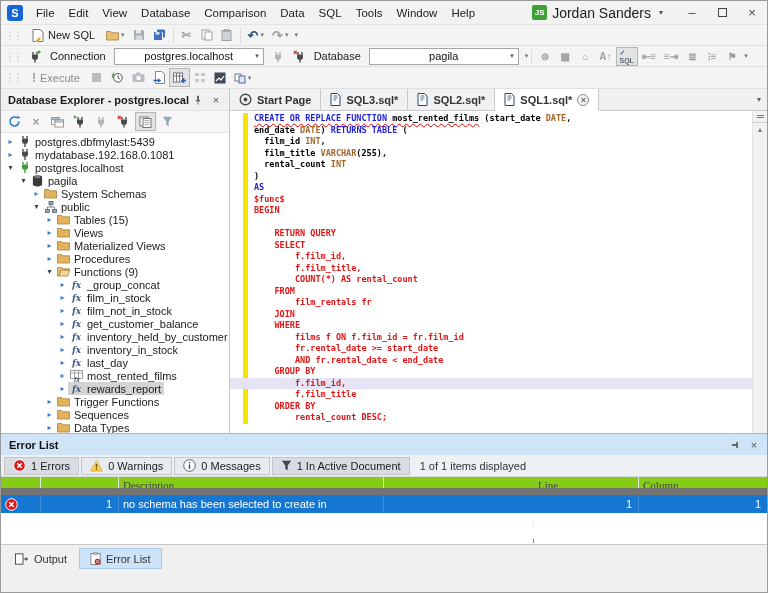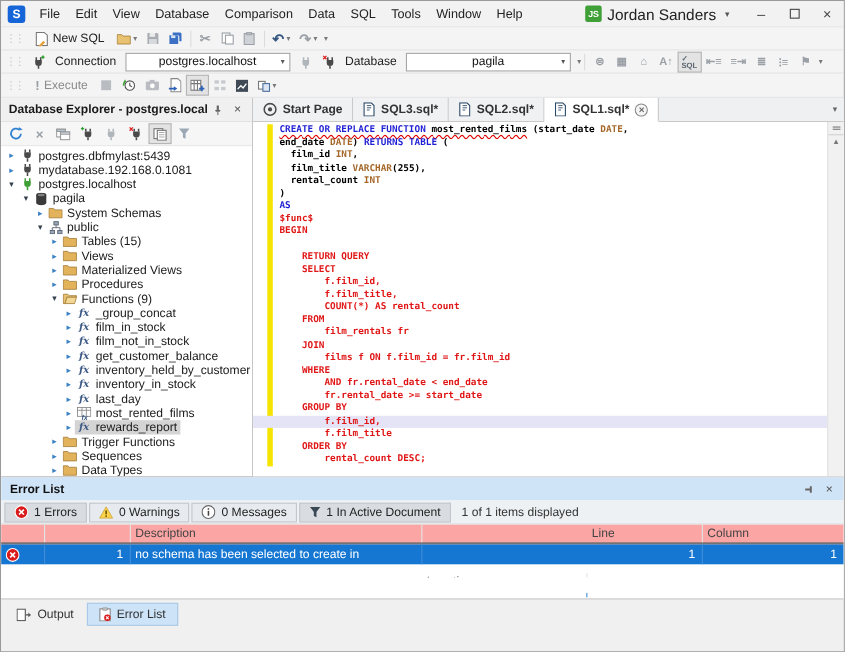--- a/index.html
+++ b/index.html
@@ -84,21 +84,21 @@
   
   .errpanel{height:111px;flex:0 0 111px;display:flex;flex-direction:column;border-top:1px solid #b5b5b5;background:#fff;}
   .err-head{height:21px;flex:0 0 21px;background:#cfe4f7;display:flex;align-items:center;padding:0 4px 0 8px;}
   .err-title{font-size:11px;font-weight:bold;color:#111;flex:1;}
   .filterbar{height:22px;flex:0 0 22px;background:#eef1f4;border-bottom:1px solid #d6d6d6;display:flex;align-items:center;padding-left:3px;}
   .fbtn{height:18px;display:flex;align-items:center;gap:5px;padding:0 8px;font-size:11px;color:#222;
     border:1px solid #c3c7cc;background:#e7eaee;margin-right:2px;}
   .fbtn.toggled{background:#d9dde2;}
   .fsummary{font-size:11px;color:#333;margin-left:8px;}
   .grid{flex:1;display:flex;flex-direction:column;background:#fff;}
-  .grid-head{height:18px;flex:0 0 18px;display:flex;border-bottom:2px solid #737373;background:#fca5a5;}
+  .grid-head{height:18px;flex:0 0 18px;display:flex;border-bottom:7px solid #737373;background:#84cc16;font-family:Liberation Serif, serif;}
   .gh-cell{font-size:11px;color:#444;padding:2px 4px;border-right:1px solid #e4e4e4;overflow:hidden;white-space:nowrap;}
   .grid-row{height:18px;flex:0 0 18px;display:flex;background:#1577d2;color:#fff;}
   .g-cell{font-size:11px;padding:2px 4px;border-right:1px solid #3f8cd8;overflow:hidden;white-space:nowrap;display:flex;align-items:center;}
   .g-cell.r{justify-content:flex-end;padding-right:6px;}
   .c-icon{width:40px;flex:0 0 40px;}
   .c-num{width:78px;flex:0 0 78px;}
   .c-desc{width:265px;flex:0 0 265px;}
   .c-loc{width:150px;flex:0 0 150px;margin-top:44px;}
   .c-line{width:105px;flex:0 0 105px;}
   .c-col{flex:1;border-right:none !important;}
@@ -709,24 +709,24 @@
             <div class="code-line"><span class="str">BEGIN</span></div>
             <div class="code-line"><span class="pl"></span></div>
             <div class="code-line"><span class="str">    RETURN QUERY</span></div>
             <div class="code-line"><span class="str">    SELECT</span></div>
             <div class="code-line"><span class="str">        f.film_id,</span></div>
             <div class="code-line"><span class="str">        f.film_title,</span></div>
             <div class="code-line"><span class="str">        COUNT(*) AS rental_count</span></div>
             <div class="code-line"><span class="str">    FROM</span></div>
             <div class="code-line"><span class="str">        film_rentals fr</span></div>
             <div class="code-line"><span class="str">    JOIN</span></div>
+            <div class="code-line"><span class="str">    WHERE</span></div>
             <div class="code-line"><span class="str">        films f ON f.film_id = fr.film_id</span></div>
-            <div class="code-line"><span class="str">    WHERE</span></div>
+            <div class="code-line"><span class="str">        fr.rental_date &gt;= start_date</span></div>
             <div class="code-line"><span class="str">        AND fr.rental_date &lt; end_date</span></div>
-            <div class="code-line"><span class="str">        fr.rental_date &gt;= start_date</span></div>
             <div class="code-line"><span class="str">    GROUP BY</span></div>
             <div class="code-line hl"><span class="str">        f.film_id,</span></div>
             <div class="code-line"><span class="str">        f.film_title</span></div>
             <div class="code-line"><span class="str">    ORDER BY</span></div>
             <div class="code-line"><span class="str">        rental_count DESC;</span></div>
           </div>
         <div class="vscroll">
           <div class="vs-split">
               <i></i>
               <i></i>

